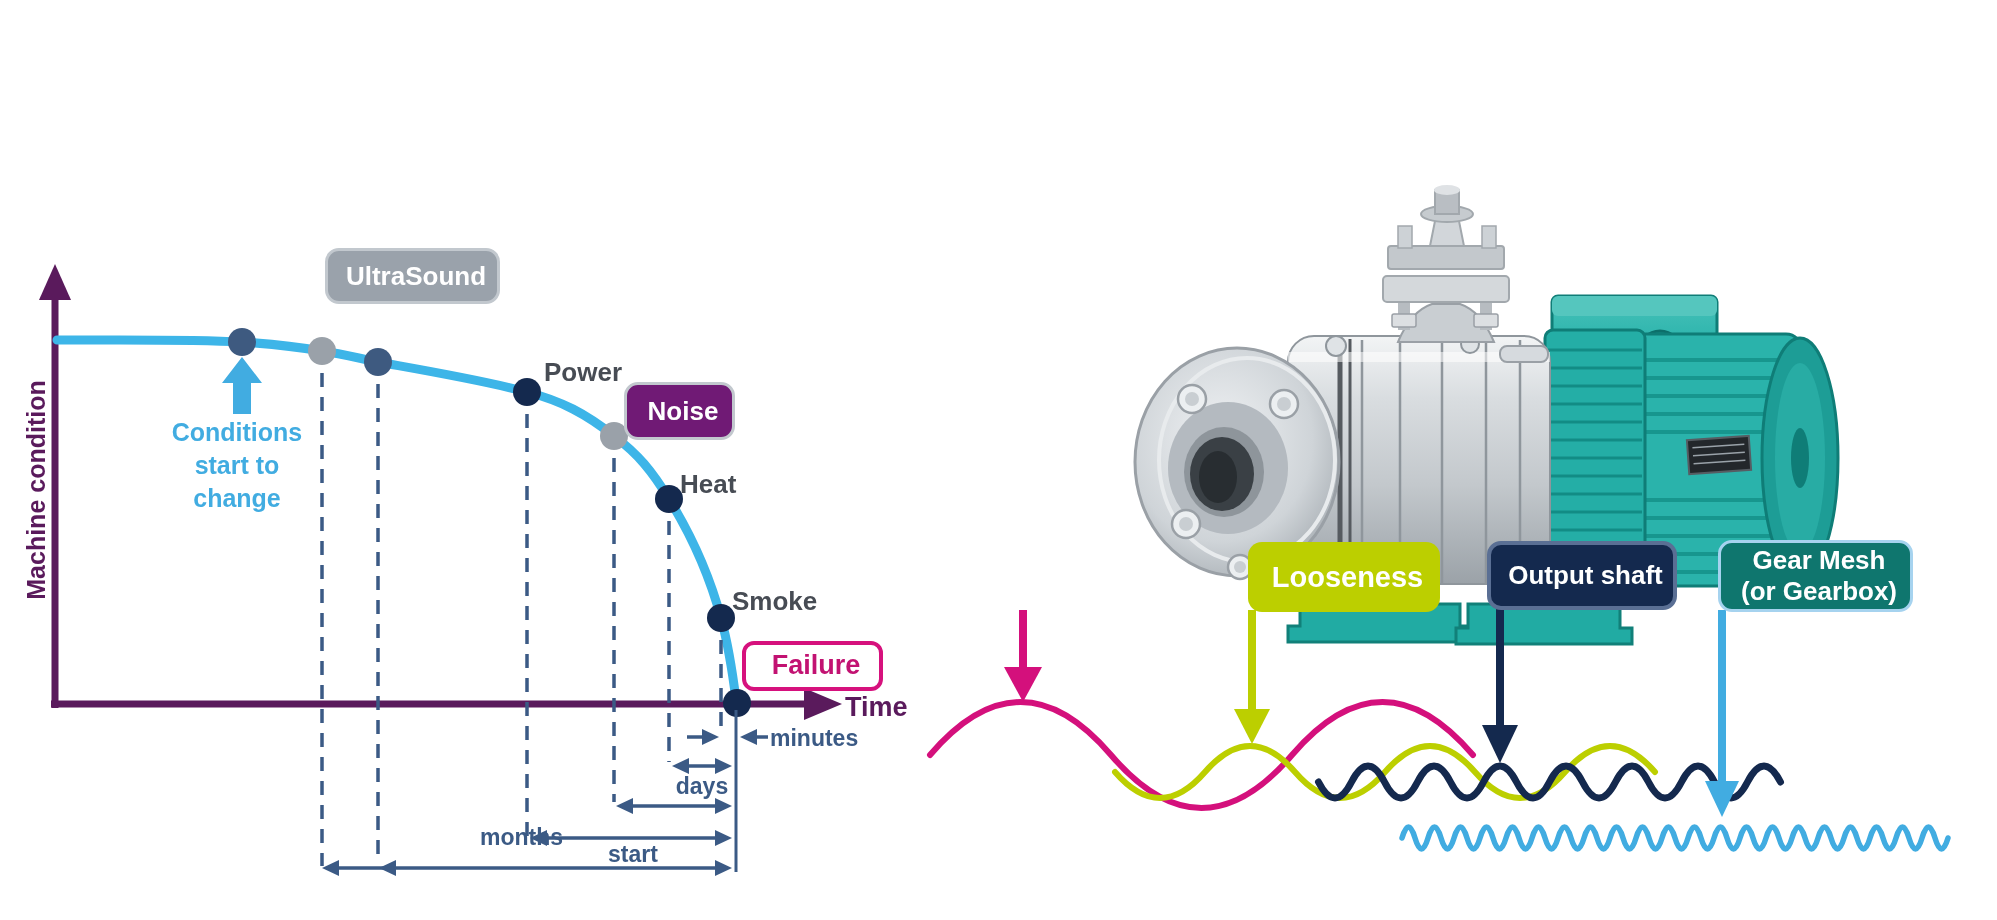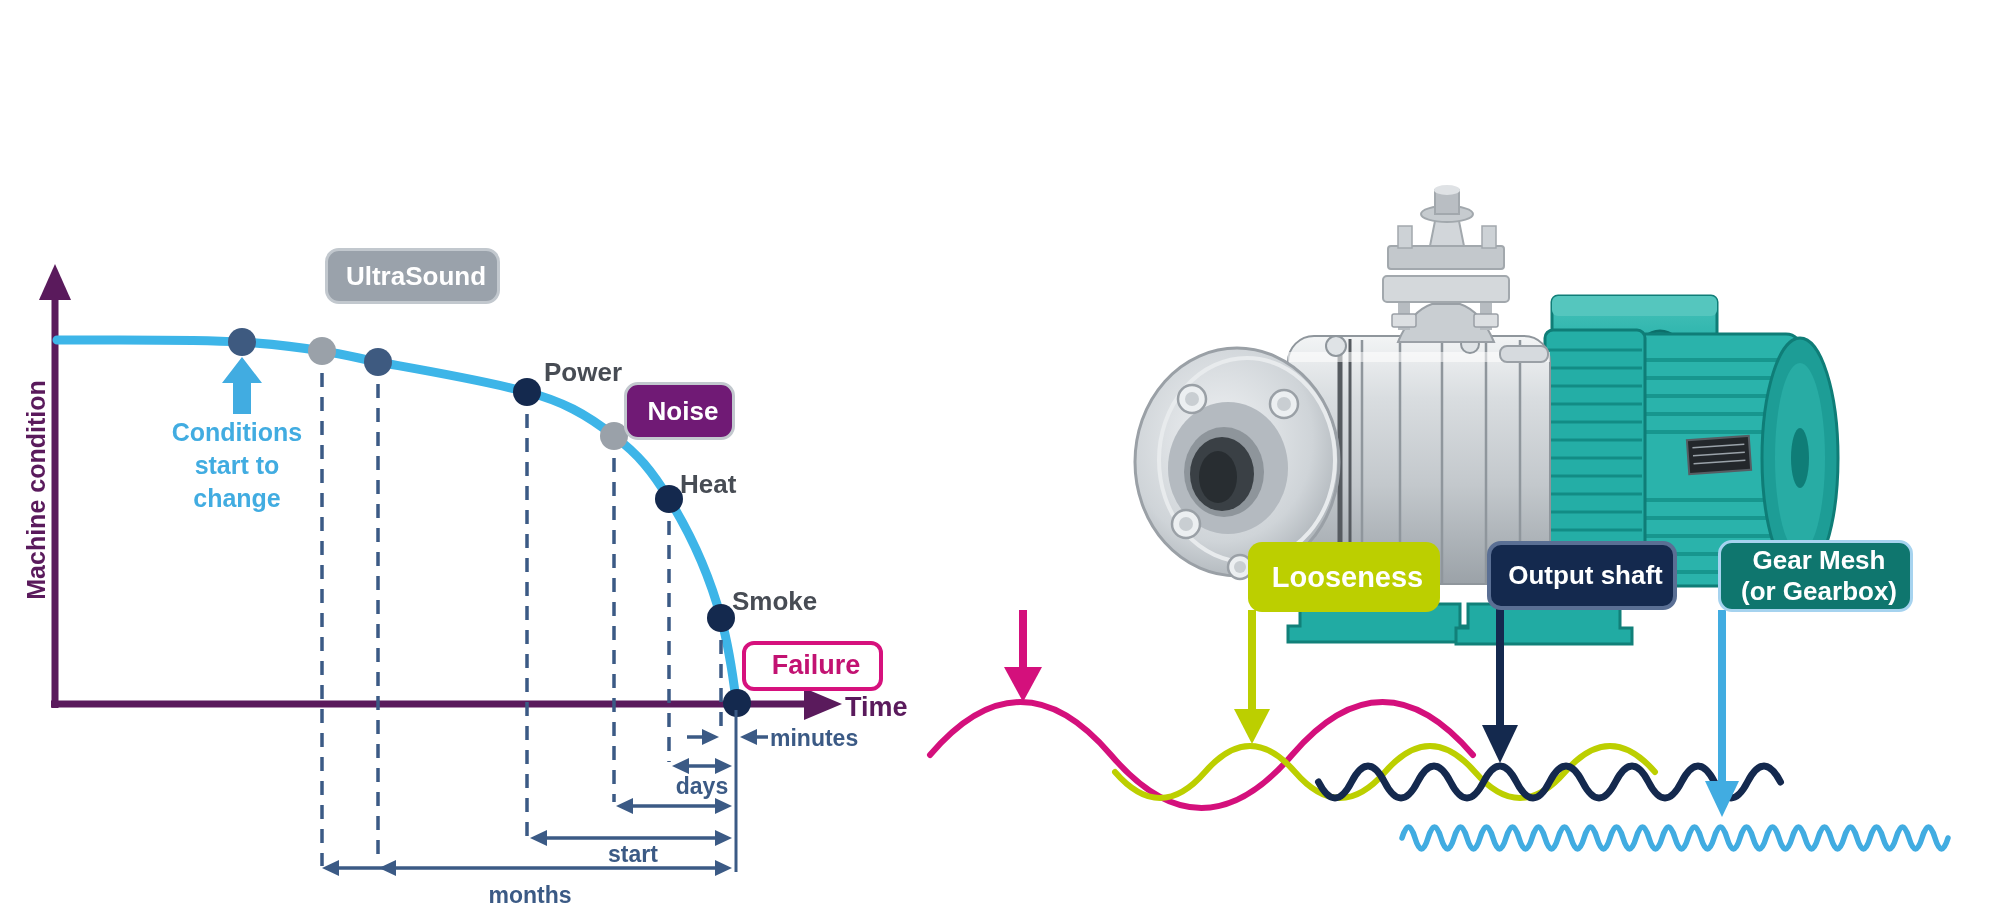--- a/index.html
+++ b/index.html
@@ -22,21 +22,21 @@
   .b-noise{left:624px;top:382px;width:98px;height:52px;background:#701a75;
            border:3px solid #c2c8ce;font-size:26px;}
   .pt-label{color:#474c54;font-size:26px;}
   .p-power{left:536px;top:357px;margin-left:8px;} .p-heat{left:680px;top:469px;} .p-smoke{left:732px;top:586px;}
   .b-failure{left:742px;top:641px;width:126px;height:42px;background:#fff;
              border:4px solid #d6117d;border-radius:12px;color:#c21272;font-size:27px;}
   .scale-lbl{color:#3b5a85;font-size:23px;}
   .s-minutes{left:770px;top:725px;}
   .s-days{left:662px;top:773px;width:80px;text-align:center;}
   .s-weeks{left:593px;top:841px;width:80px;text-align:center;}
-  .s-months{left:480px;top:882px;width:100px;text-align:center;}
+  .s-months{left:480px;top:824px;width:100px;}
   
   .b-imbalance{left:1010px;top:542px;width:190px;height:70px;background:#d4107c;font-size:29px;}
   .b-looseness{left:1248px;top:542px;width:185px;height:70px;background:#bccf00;font-size:29px;}
   .b-outputshaft{left:1487px;top:541px;width:175px;height:61px;background:#14294e;
                  border:4px solid #5a6f94;font-size:26px;}
   .b-gearmesh{left:1718px;top:540px;width:182px;height:66px;background:#0f766e;
               border:3px solid #a6d3ef;font-size:26px;flex-direction:column;}
 </style>
 </head>
 <body>

